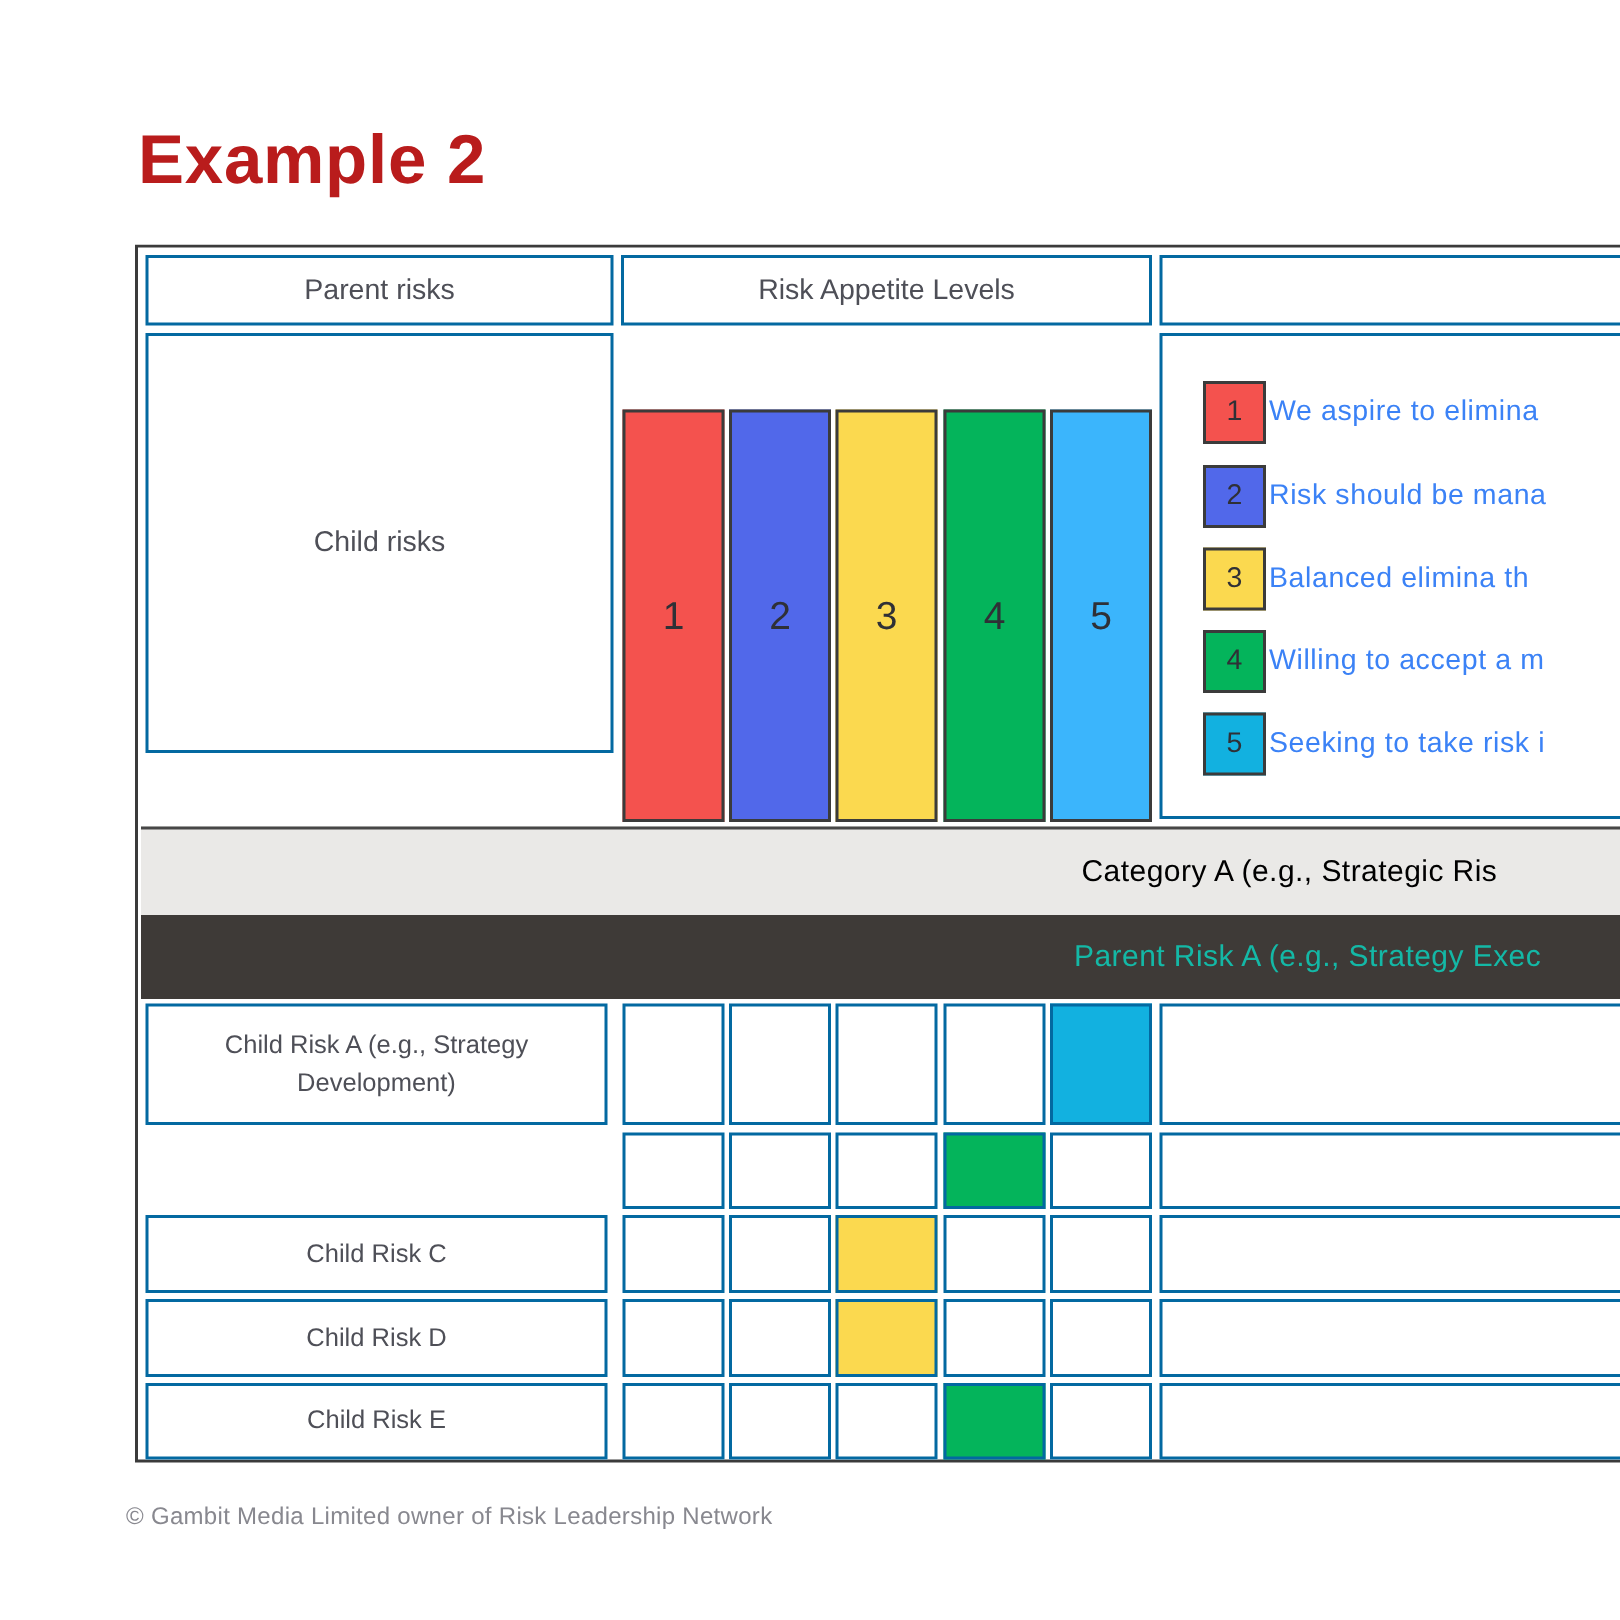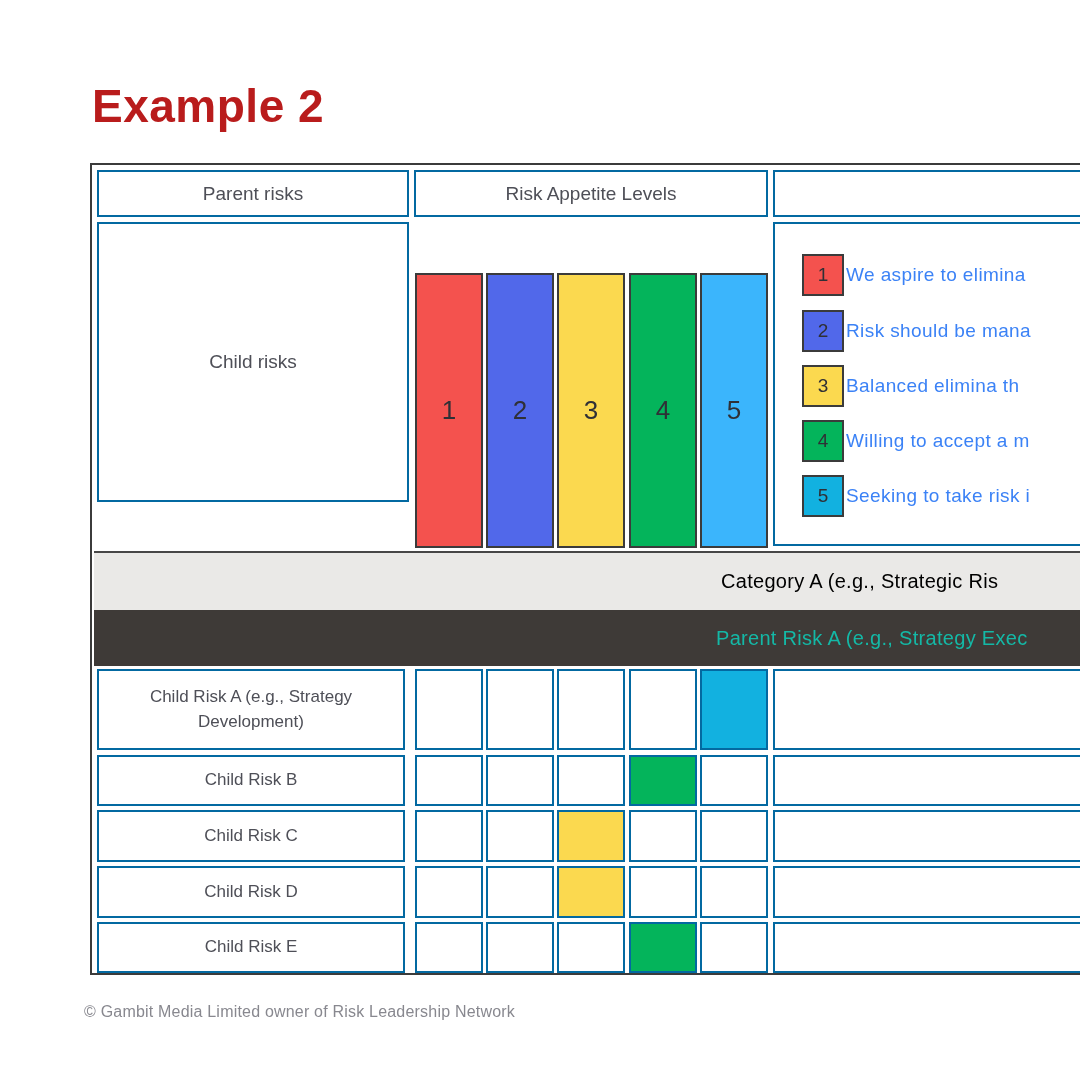--- a/index.html
+++ b/index.html
@@ -153,21 +153,20 @@
       <div class="row row-a">
         <div class="cell col-label">Child Risk A (e.g., Strategy Development)</div>
         <div class="cell col-l1"></div>
         <div class="cell col-l2"></div>
         <div class="cell col-l3"></div>
         <div class="cell col-l4"></div>
         <div class="cell col-l5" style="background-color: rgb(18, 177, 224);"></div>
         <div class="cell col-desc"></div>
       </div>
       <div class="row row-b">
-        <div class="cell col-label">Child Risk B</div>
         <div class="cell col-l1"></div>
         <div class="cell col-l2"></div>
         <div class="cell col-l3"></div>
         <div class="cell col-l4" style="background-color: rgb(4, 180, 91);"></div>
         <div class="cell col-l5"></div>
         <div class="cell col-desc"></div>
       </div>
       <div class="row row-c">
         <div class="cell col-label">Child Risk C</div>
         <div class="cell col-l1"></div>

